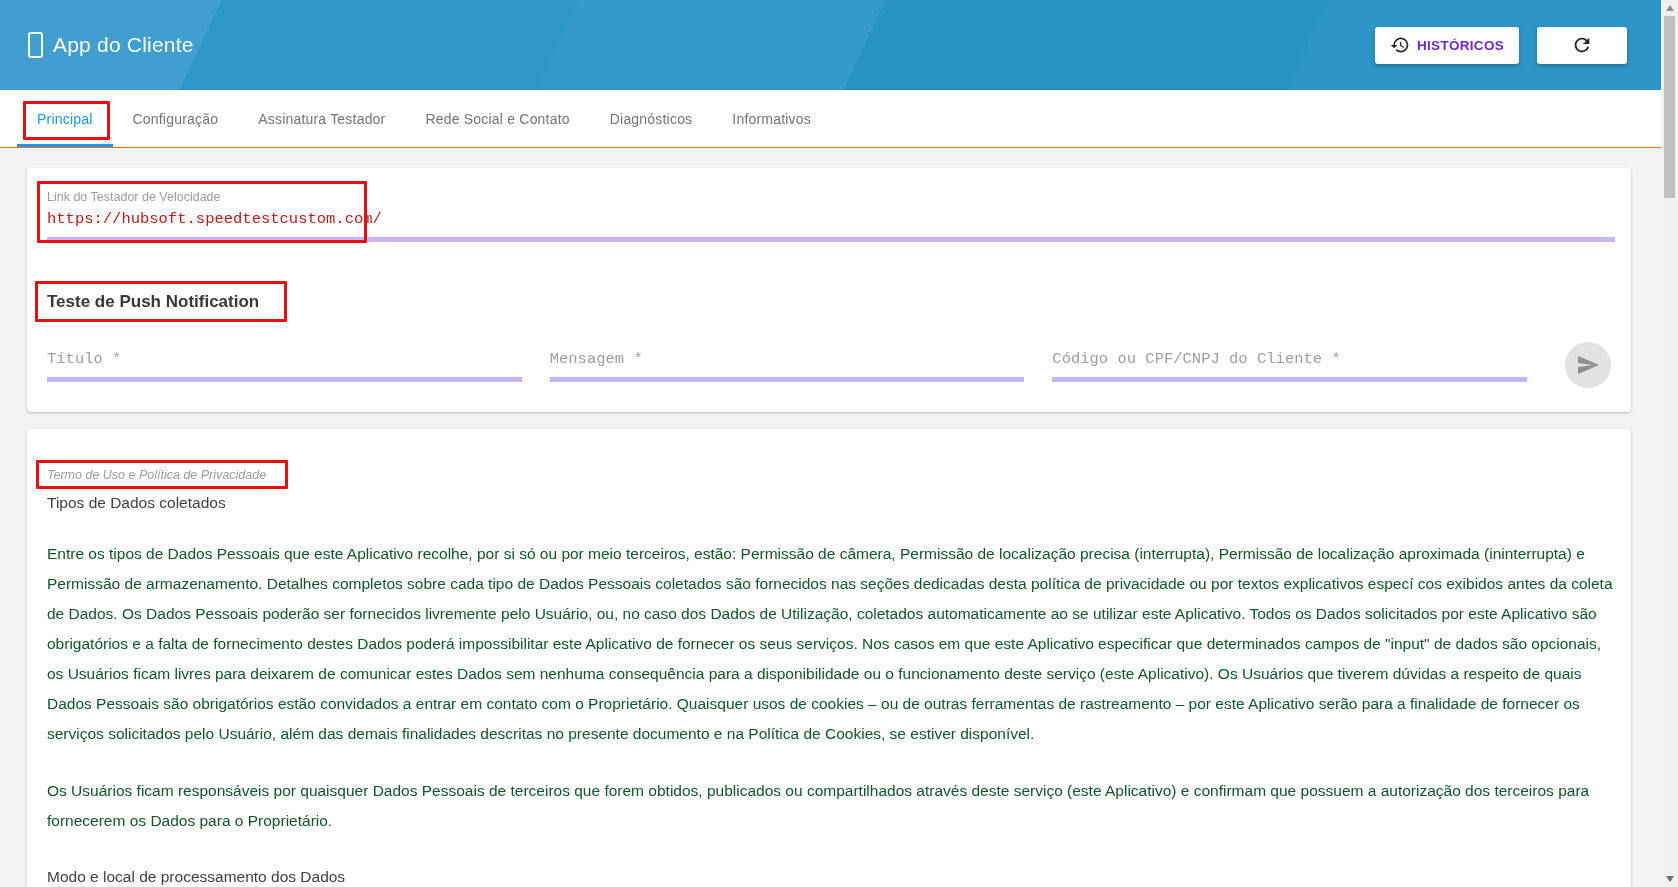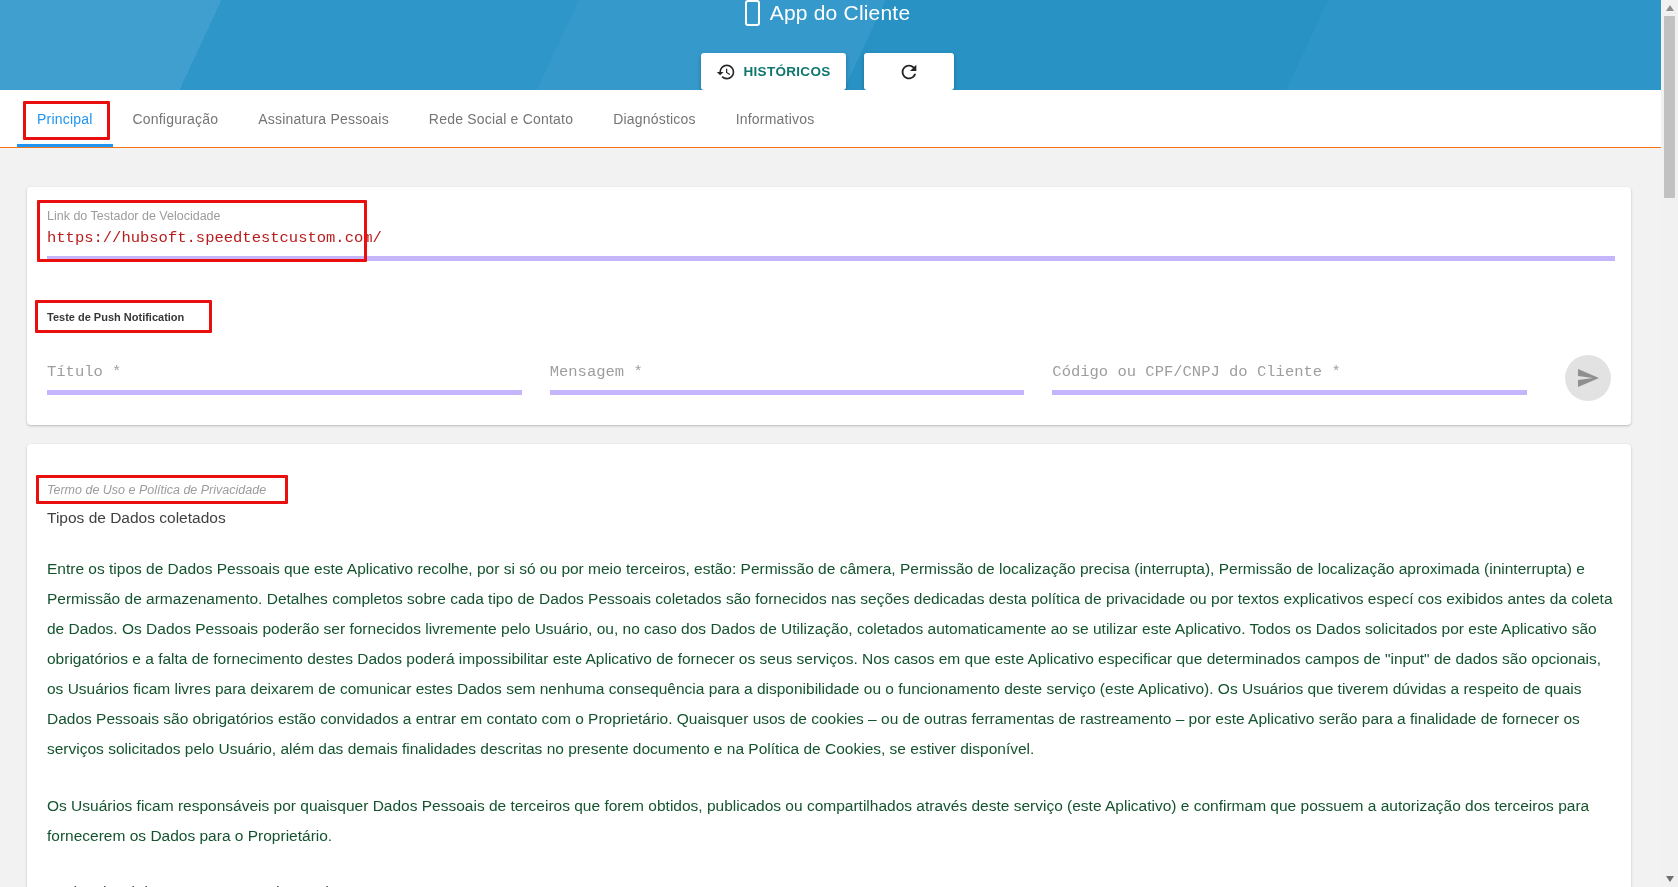--- a/index.html
+++ b/index.html
@@ -9,30 +9,29 @@
   .content { margin-right:17px; }
 
   
   .app-header {
     height:90px;
     background:
       linear-gradient(115deg, #419fd0 0%, #419fd0 13%, #2f96c9 13%, #2f96c9 34%,
                       #3599cb 34%, #3599cb 52%, #2892c5 52%, #2892c5 78%, #2e95c8 78%);
     display:flex; align-items:center; justify-content:space-between;
     padding:0 34px 0 28px;
-    flex-direction:column;
   }
   .app-title { display:flex; align-items:center; gap:10px; color:#fff; }
   .phone-icon { width:15px; height:26px; border:2px solid #fff; border-radius:3px; display:inline-block; }
   .app-title-text { font-size:21px; font-weight:500; letter-spacing:.2px; }
   .header-actions { display:flex; align-items:center; gap:18px; }
   .hbtn {
     background:#fff; border:none; border-radius:3px; height:37px;
     display:flex; align-items:center; gap:7px; padding:0 15px;
-    font-family:"Liberation Sans",sans-serif; font-size:13.5px; font-weight:700; color:#0f766e;
+    font-family:"Liberation Sans",sans-serif; font-size:13.5px; font-weight:700; color:#6d28d9;
     box-shadow:0 2px 4px rgba(0,0,0,.25); cursor:pointer; letter-spacing:.3px;
   }
   .hbtn.icon-only { width:90px; justify-content:center; }
 
   
   .tabbar {
     background:#fff; height:58px; display:flex; align-items:stretch;
     padding-left:17px; border-bottom:1px solid #f97316; position:relative;
   }
   .tab {
@@ -42,36 +41,36 @@
   .tab.active { color:#2095f2; }
   .tab.active::after {
     content:""; position:absolute; left:0; right:0; bottom:0; height:3px; background:#2095f2;
   }
 
   
   .main { padding:20px 30px 0 27px; }
   .card {
     background:#fff; border-radius:4px;
     box-shadow:0 1px 3px rgba(0,0,0,.14), 0 1px 2px rgba(0,0,0,.10);
-    padding:22px 16px 24px 20px; margin-bottom:17px;margin-top:19px;
+    padding:22px 16px 24px 20px; margin-bottom:17px;
   }
 
   .field-label { font-size:12.5px; color:#9c9c9c; }
   .fld-input {
     display:block; width:100%; border:none; outline:none; background:transparent;
     font-family:Liberation Mono, monospace; font-size:15.5px; color:#b91c1c;
     border-bottom:5px solid #c4b5fd; padding:4px 0 9px 0;
   }
   .fld-input::placeholder { color:#9e9e9e; opacity:1; }
 
   .link-field { position:relative; }
   .link-field .field-label { margin-bottom:2px; }
 
   .push-title-wrap { display:inline-block; position:relative; margin-top:50px; }
-  .push-title { font-size:11px; font-weight:700; color:#383838; }
+  .push-title { font-size:17px; font-weight:700; color:#383838; }
 
   .push-row { display:flex; align-items:flex-start; gap:28px; margin-top:34px; }
   .push-field { flex:1; }
   .counter { text-align:right; font-size:12px; color:#757575; margin-top:6px; }
   .send-btn {
     flex:0 0 auto; width:46px; height:46px; border-radius:50%; border:none;
     background:#e2e2e2; display:flex; align-items:center; justify-content:center;
     cursor:pointer; margin:-4px 4px 0 10px;
   }
 
@@ -134,21 +133,21 @@
 
     <nav class="tabbar">
       <div class="tab active">
         <span>Principal</span>
         <div class="annot annot-tab"></div>
       </div>
       <div class="tab">
         <span>Configuração</span>
       </div>
       <div class="tab">
-        <span>Assinatura Pessoais</span>
+        <span>Assinatura Testador</span>
       </div>
       <div class="tab">
         <span>Rede Social e Contato</span>
       </div>
       <div class="tab">
         <span>Diagnósticos</span>
       </div>
       <div class="tab">
         <span>Informativos</span>
       </div>

